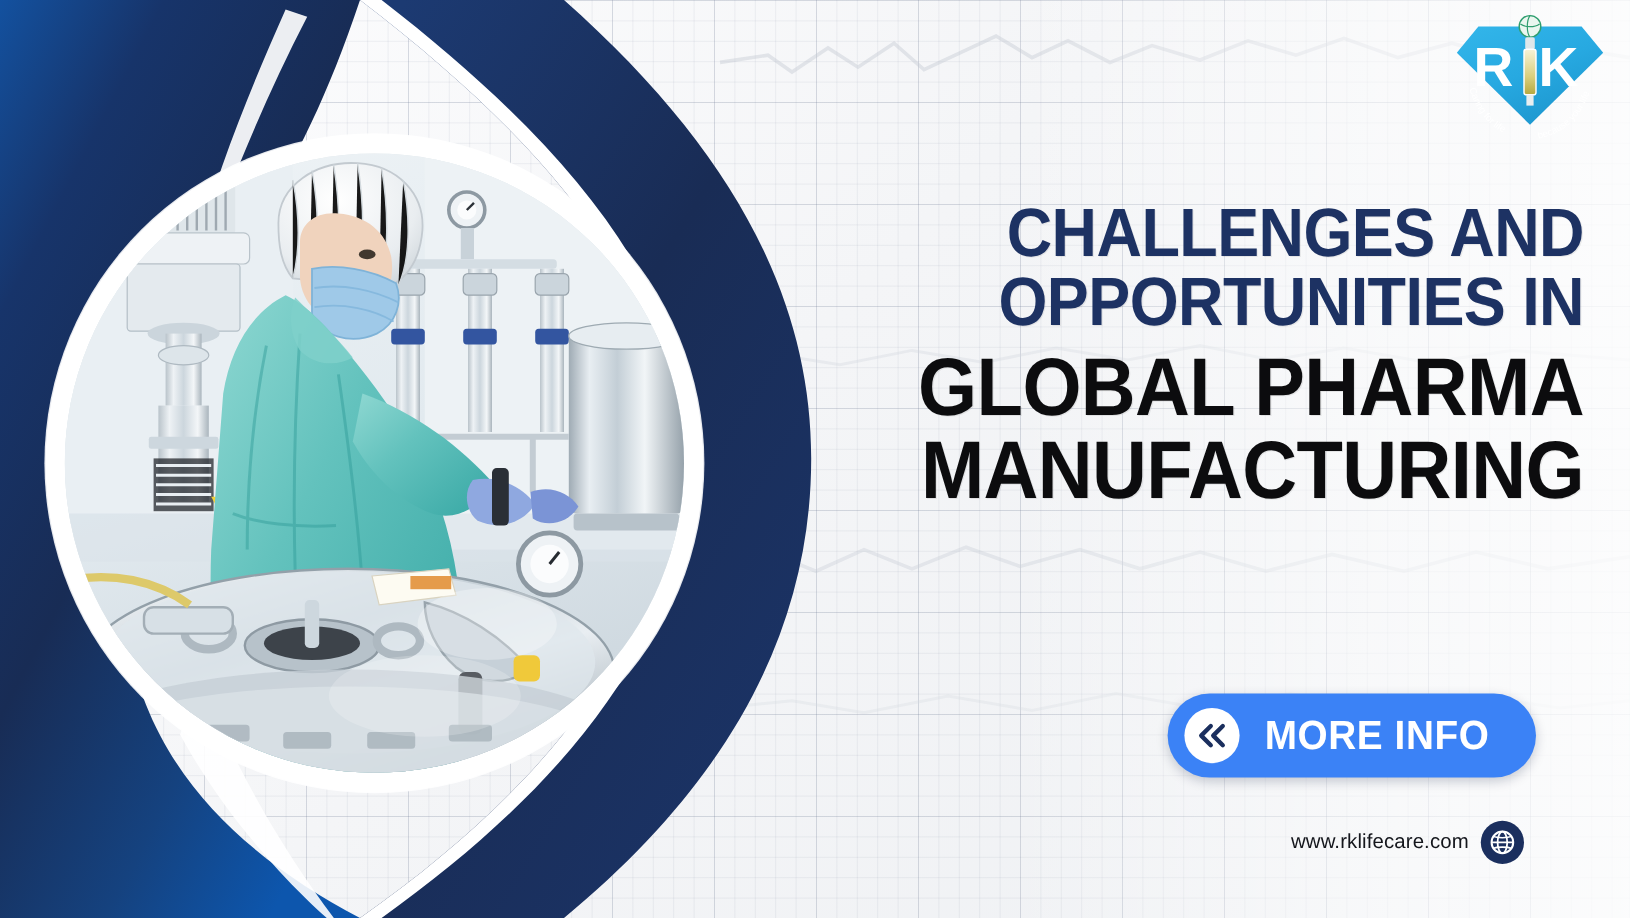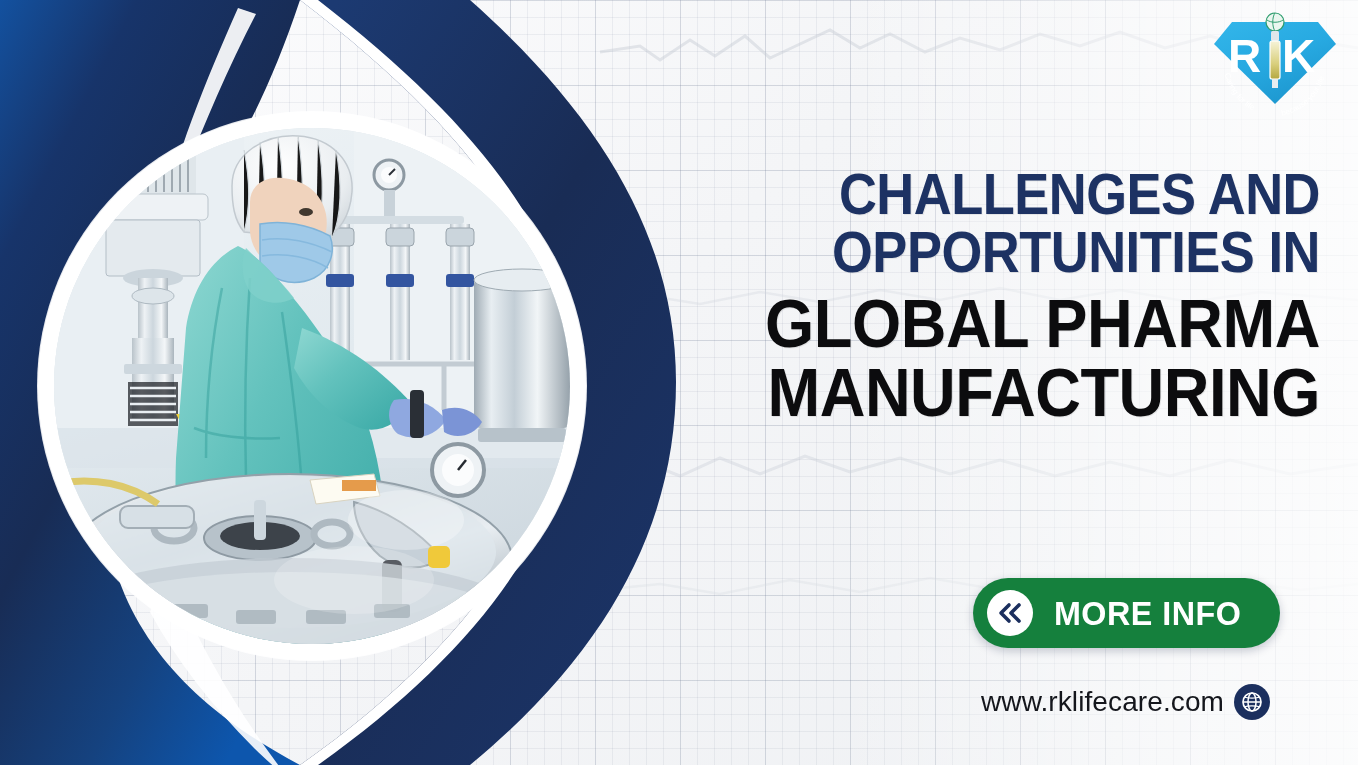--- a/index.html
+++ b/index.html
@@ -128,21 +128,21 @@
   
   .more-info-btn {
     position: absolute;
     right: 40px;
     top: 578px;
     height: 70px;
     display: inline-flex;
     align-items: center;
     gap: 16px;
     padding: 0 34px 0 14px;
-    background: #15803d;
+    background: #3b82f6;
     border: none;
     border-radius: 35px;
     cursor: pointer;
     box-shadow: 0 3px 10px rgba(10,25,60,0.22);
   }
   .mi-circle {
     width: 46px;
     height: 46px;
     border-radius: 50%;
     background: #ffffff;
@@ -171,21 +171,21 @@
     justify-content: flex-end;
     gap: 18px;
   }
   .contact-item {
     display: flex;
     align-items: center;
     gap: 10px;
   }
   .contact-text {
     font-family: "Liberation Sans", sans-serif;
-    font-size: 28px;
+    font-size: 17px;
     font-weight: 400;
     color: #14161c;
     white-space: nowrap;
     letter-spacing: 0.1px;
   }
   .contact-icon {
     width: 36px;
     height: 36px;
     border-radius: 50%;
     background: #1b2f5e;

